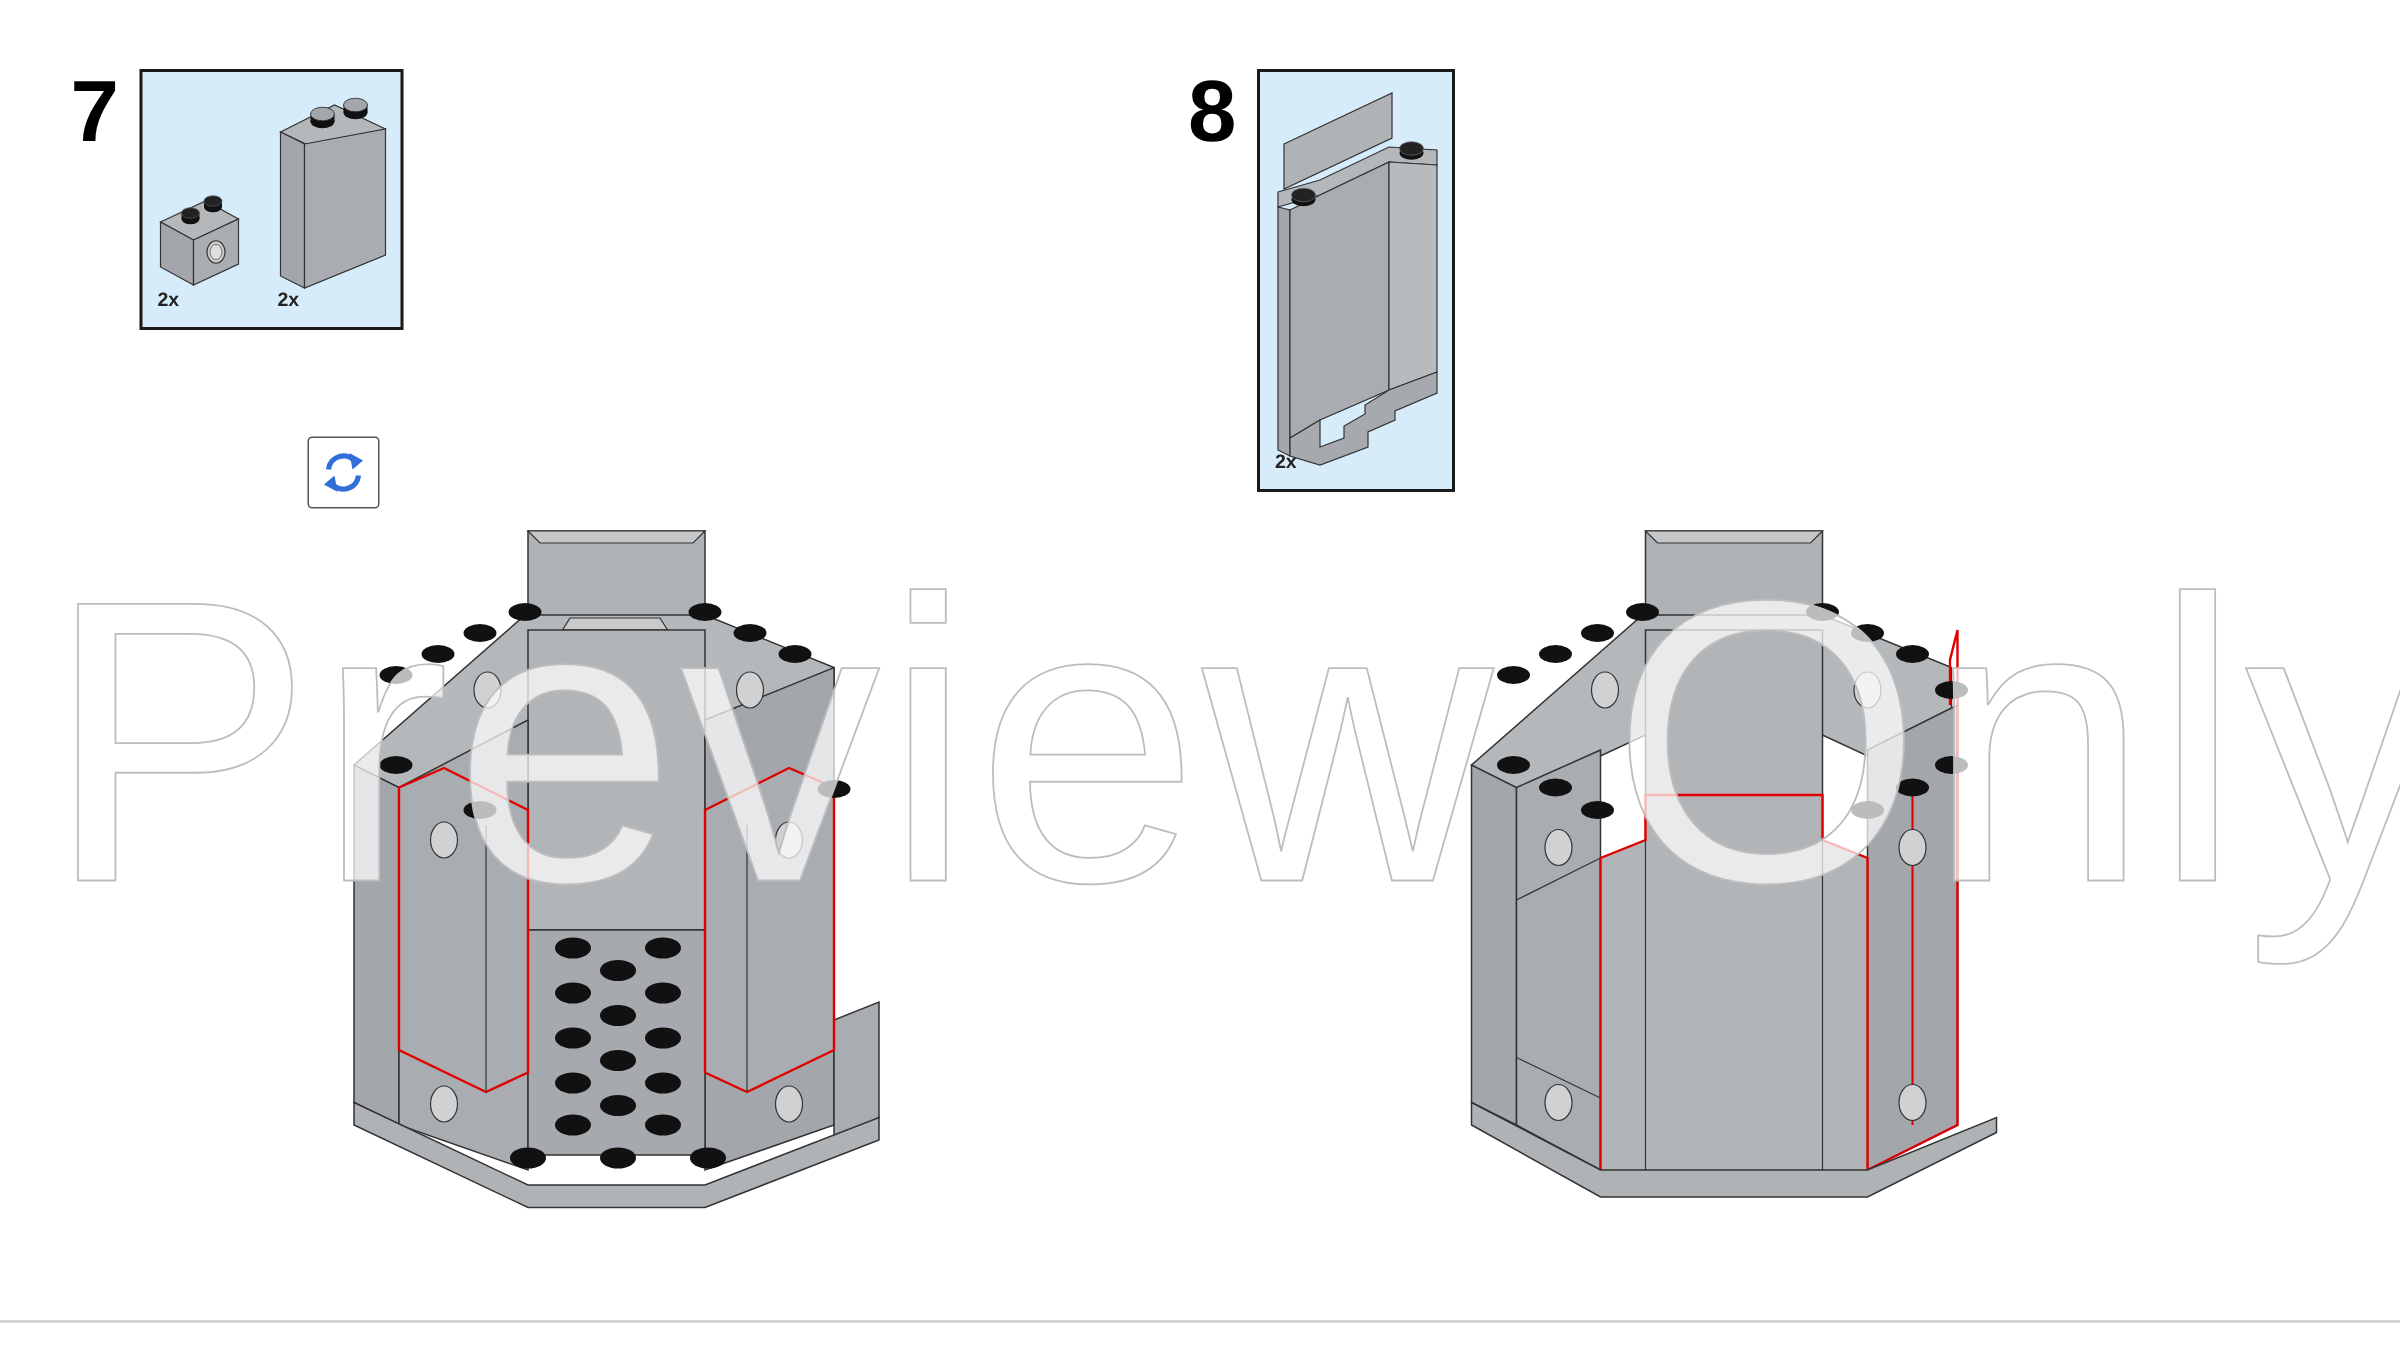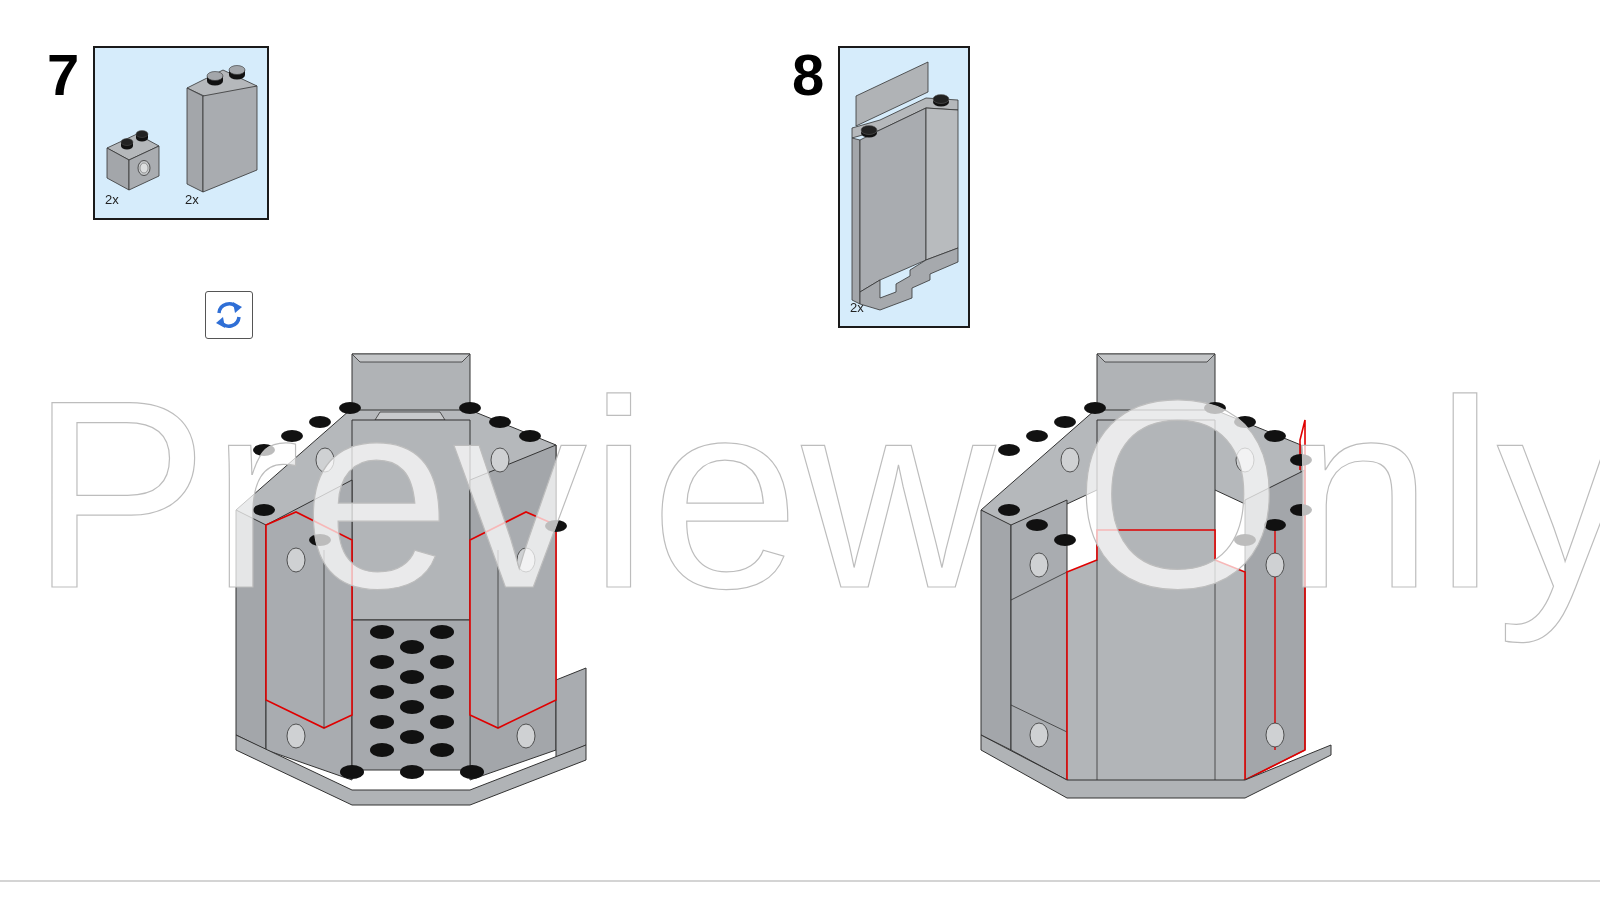--- a/index.html
+++ b/index.html
@@ -1,19 +1,19 @@
 <!DOCTYPE html>
 <html><head>
 <meta charset="utf-8">
 <style>
   html, body { margin:0; padding:0; background:#ffffff; }
   body { width:1600px; height:900px; position:relative; overflow:hidden; font-family:"Liberation Sans", sans-serif; }
   .step-num { position:absolute; font-family:"Liberation Sans", sans-serif; font-weight:bold; font-size:58px; line-height:1; color:#000; }
   .callout { position:absolute; background:#d6ecfb; border:2px solid #1a1a1a; box-sizing:border-box; }
-  .qty { position:absolute; font-size:13px; color:#222; font-family:"Liberation Sans", sans-serif; }
+  .qty { position:absolute; font-size:13px; color:#222; font-family:"Liberation Sans", sans-serif;font-weight:bold; }
   .rotate-btn { position:absolute; left:205px; top:291px; width:48px; height:48px; box-sizing:border-box; border:1.5px solid #555; border-radius:3px; background:#fff; display:flex; align-items:center; justify-content:center; cursor:pointer; }
   .model { position:absolute; }
   .watermark { position:absolute; left:30px; top:360px; font-family:"Liberation Sans", sans-serif; font-size:268px; line-height:1; letter-spacing:2px; color:rgba(255,255,255,0.72); -webkit-text-stroke:1.2px #bdbdbd; white-space:nowrap; pointer-events:none; }
   .bottom-bar { position:absolute; left:0; right:0; top:880px; height:20px; background:#fff; border-top:2px solid #d4d4d4; }
 </style>
 </head>
 <body>
 
 <div class="step-num" style="left:47px;top:46px;">7</div>
 

